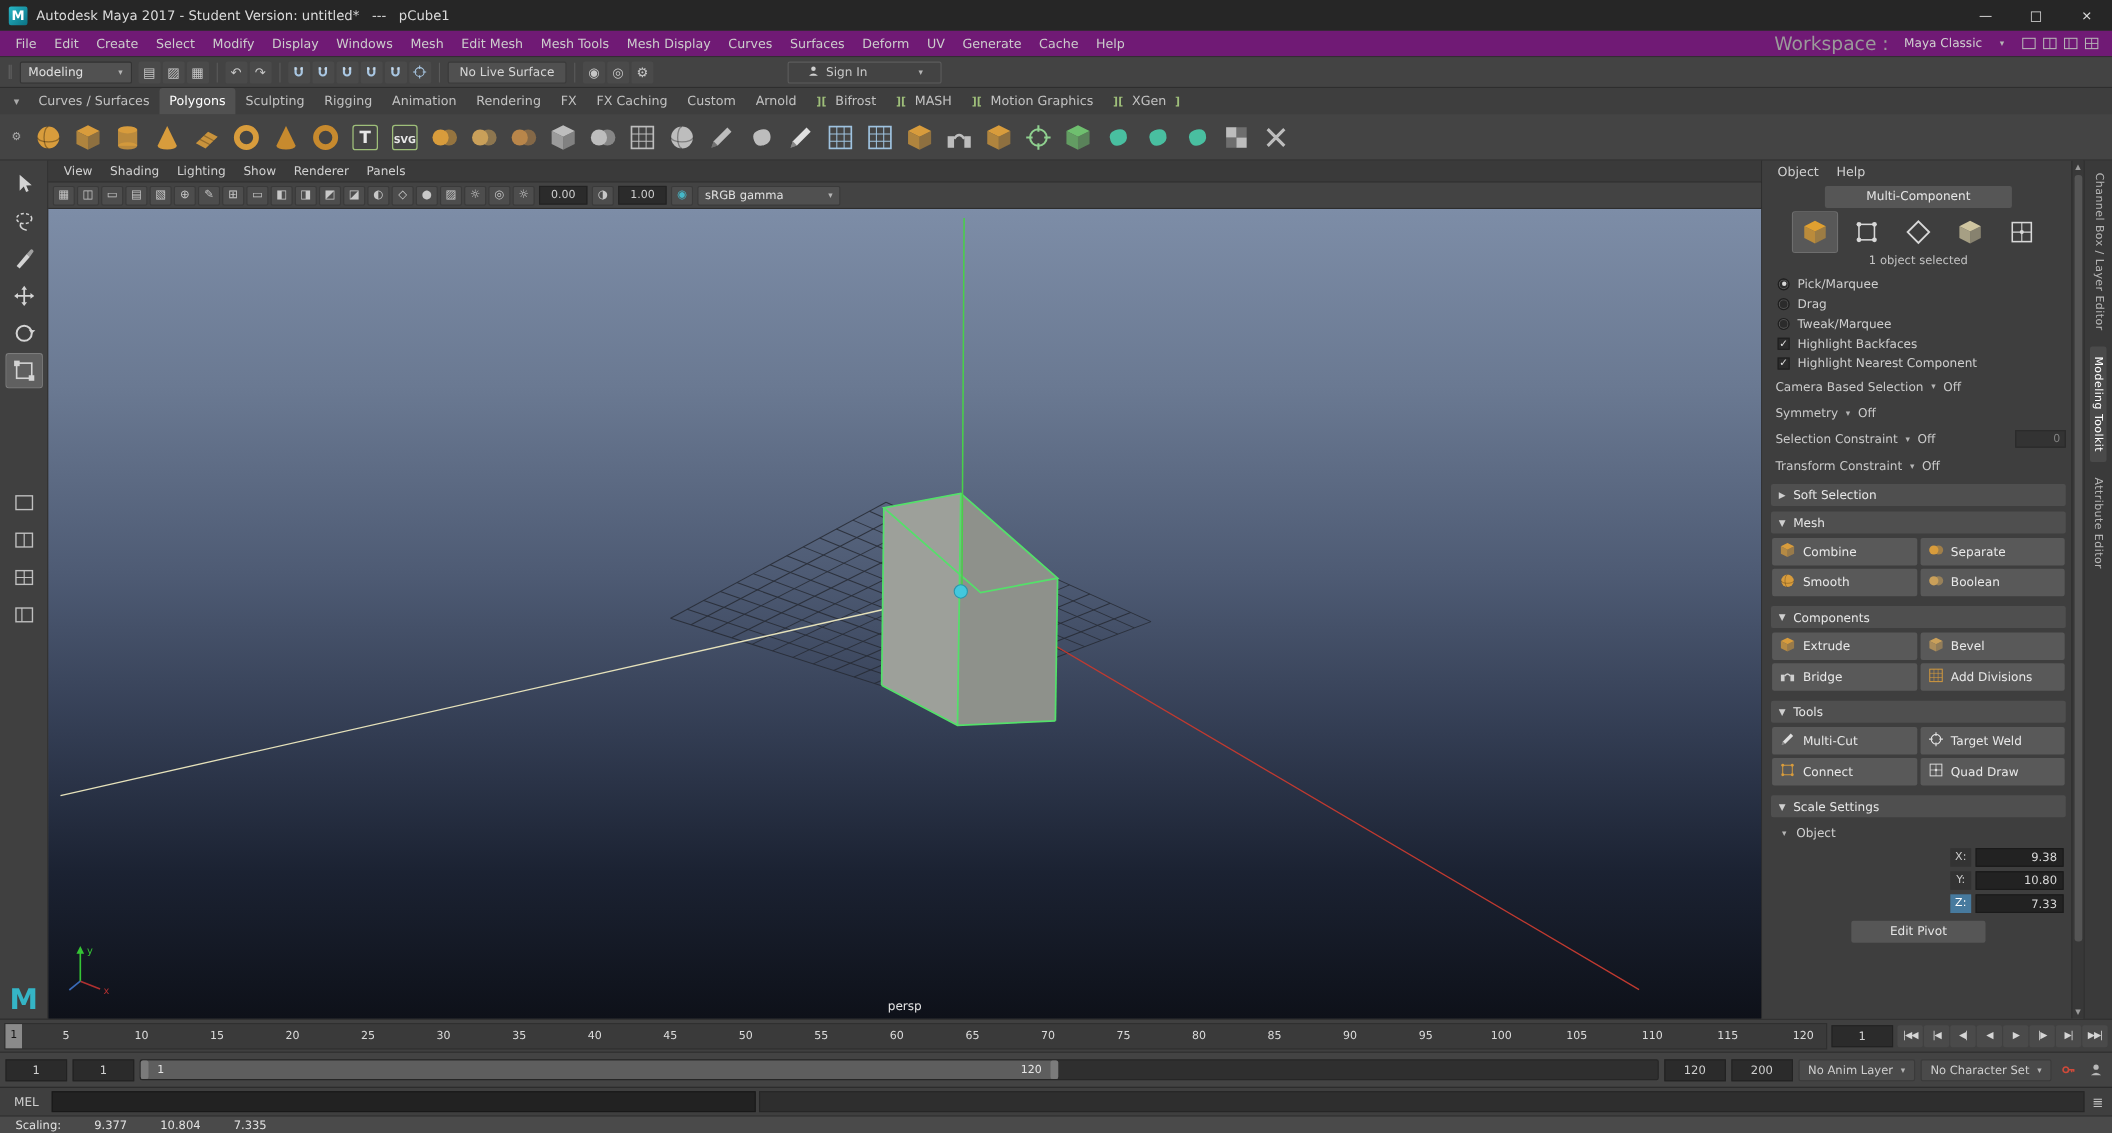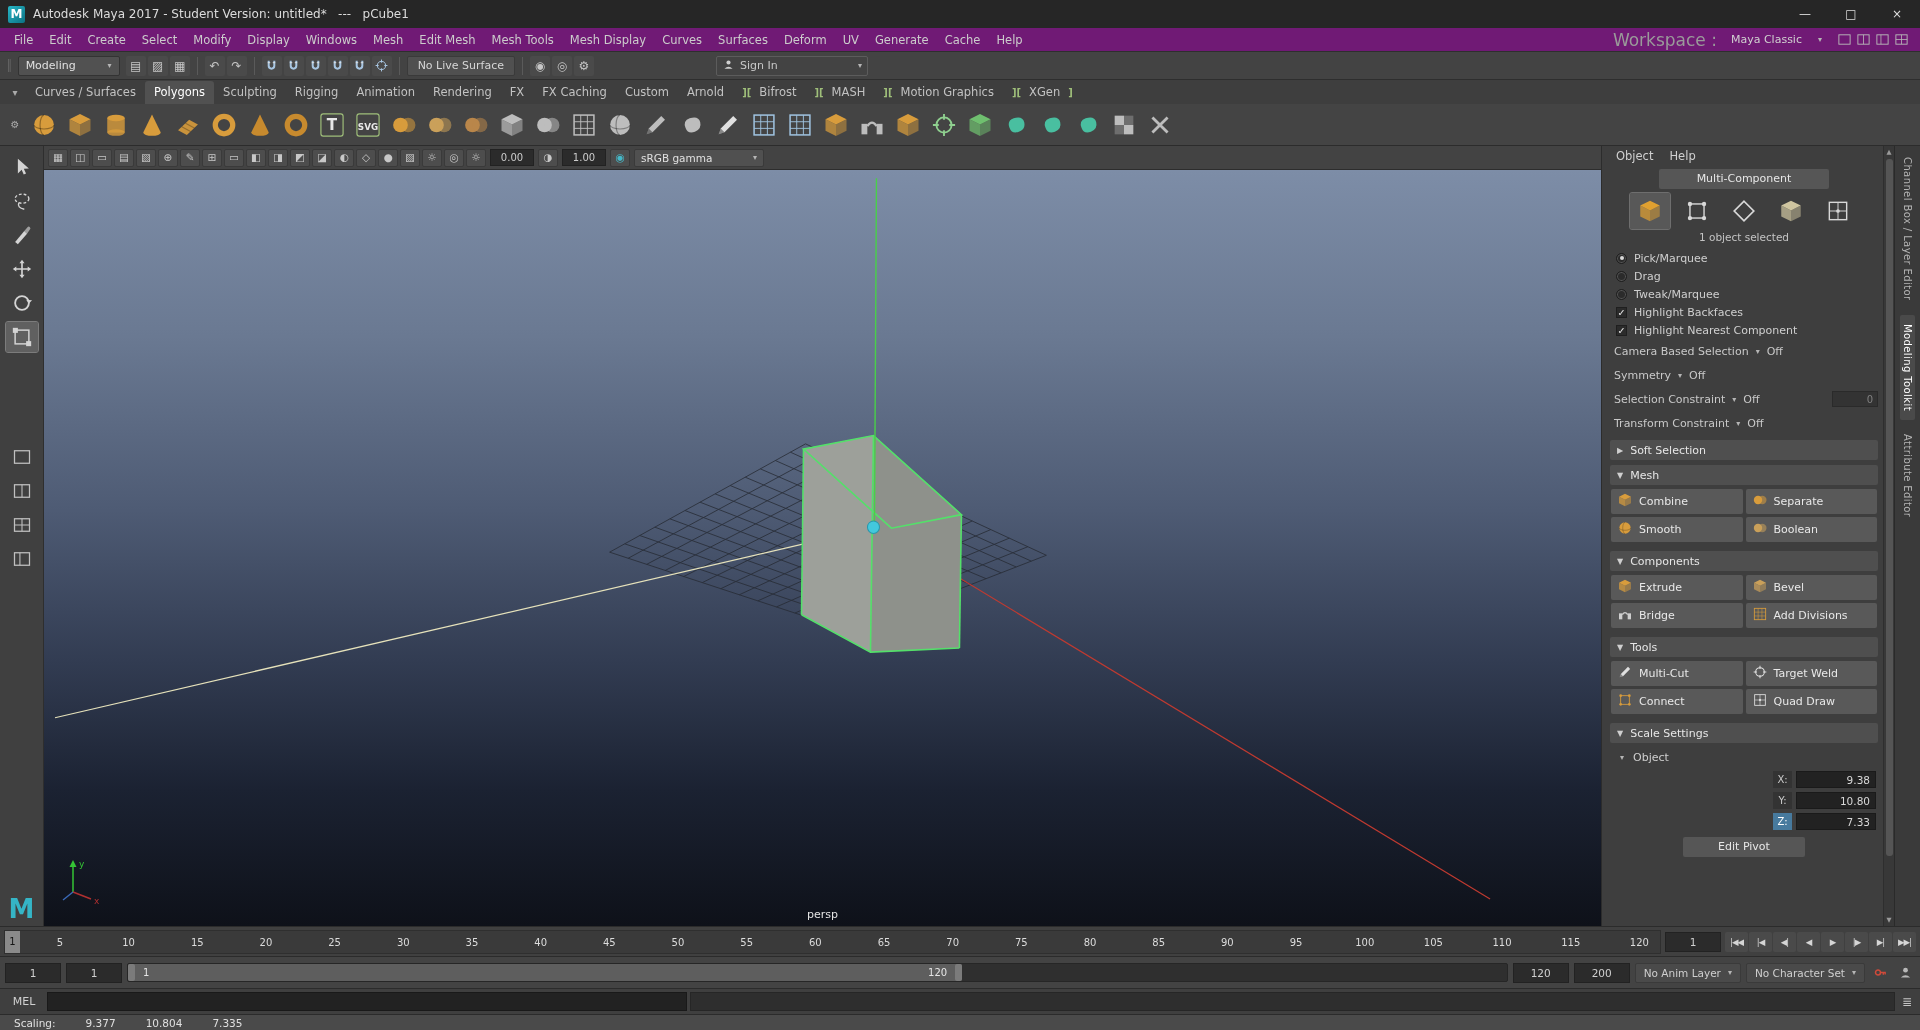--- a/index.html
+++ b/index.html
@@ -24,21 +24,21 @@
   
   .statusline{height:28px;background:#434343;display:flex;align-items:center;padding:0 6px;gap:2px;border-bottom:1px solid #2e2e2e;flex:0 0 auto}
   .grip{color:#666;font-size:11px;margin-right:3px}
   .menuset{width:102px;height:20px;background:#515151;border:1px solid #333;border-radius:2px;display:flex;align-items:center;justify-content:space-between;padding:0 7px;font-size:11px;color:#e0e0e0;margin-right:4px}
   .sl-groups{display:flex;align-items:center;gap:2px}
   .vsep{width:1px;height:18px;background:#5a5a5a;margin:0 5px}
   .sl-ic{width:20px;height:20px;display:flex;align-items:center;justify-content:center;background:#4a4a4a;border-radius:2px}
   .sl-ic svg{width:15px;height:15px}
   .sl-ic .gly{font-size:12px;color:#c6c6c6;line-height:1}
   .sl-btn{height:20px;padding:0 10px;background:#505050;border:1px solid #3a3a3a;border-radius:2px;font-size:11px;line-height:18px;color:#d6d6d6}
-  .signin{margin-left:120px;display:flex;align-items:center;border:1px solid #5c5c5c;border-radius:2px;height:20px;padding:0 5px;width:152px;gap:5px}
+  .signin{margin-left:120px;display:flex;align-items:center;border:1px solid #5c5c5c;border-radius:2px;height:20px;padding:0 16px;width:140px;gap:5px}
   .signin svg{width:13px;height:13px}
   .signin .sp{flex:1}
   
   .shelf-tabs{height:24px;background:#3e3e3e;display:flex;align-items:flex-end;padding:0 4px;flex:0 0 auto}
   .shelf-left{width:22px;text-align:center;font-size:10px;color:#aaa;line-height:22px}
   .shelf-tab{line-height:22px;font-size:11.5px;padding:0 9px;color:#c2c2c2;white-space:nowrap}
   .shelf-tab.active{color:#fff;background:#515151;border-radius:3px 3px 0 0}
   .shelf-tab.bracketed::before{content:"][";color:#9fbf7a;margin-right:8px;font-size:10px;font-weight:bold}
   .shelf-tab.bracketed:last-child::after{content:"]";color:#9fbf7a;margin-left:8px;font-size:10px;font-weight:bold}
   .shelf-icons{height:42px;background:#444;display:flex;align-items:center;padding:0 4px;flex:0 0 auto;border-bottom:1px solid #2c2c2c}
@@ -568,20 +568,30 @@
               <rect x="3" y="4.5" width="18" height="15" fill="none" stroke="#c0c0c0" stroke-width="1.5"></rect>
               <path d="M9.5 4.5v15" stroke="#c0c0c0" stroke-width="1.3"></path>
             </svg>
           </span>
         </div>
       <div class="tb-spacer"></div>
       <div class="maya-logo">M</div>
     </div>
 
     <div class="vp-col">
+      <div class="vp-menubar">
+        <div style="display:flex">
+            <span class="vp-menu-item">View</span>
+            <span class="vp-menu-item">Shading</span>
+            <span class="vp-menu-item">Lighting</span>
+            <span class="vp-menu-item">Show</span>
+            <span class="vp-menu-item">Renderer</span>
+            <span class="vp-menu-item">Panels</span>
+          </div>
+      </div>
       <div class="vp-toolbar">
         <div style="display:flex;gap:2px">
             <span class="vp-ic">
               <span class="gly">▦</span>
             </span>
             <span class="vp-ic">
               <span class="gly">◫</span>
             </span>
             <span class="vp-ic">
               <span class="gly">▭</span>

